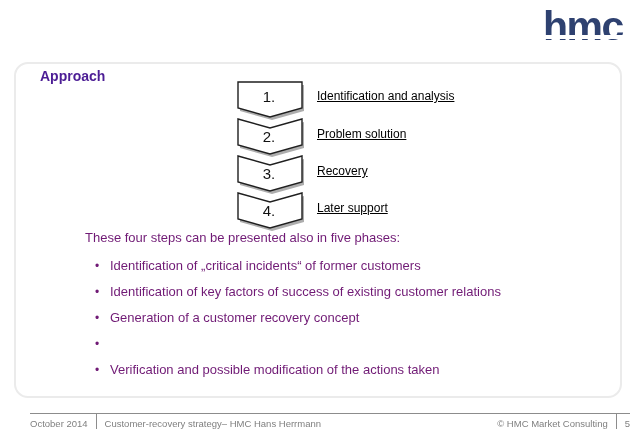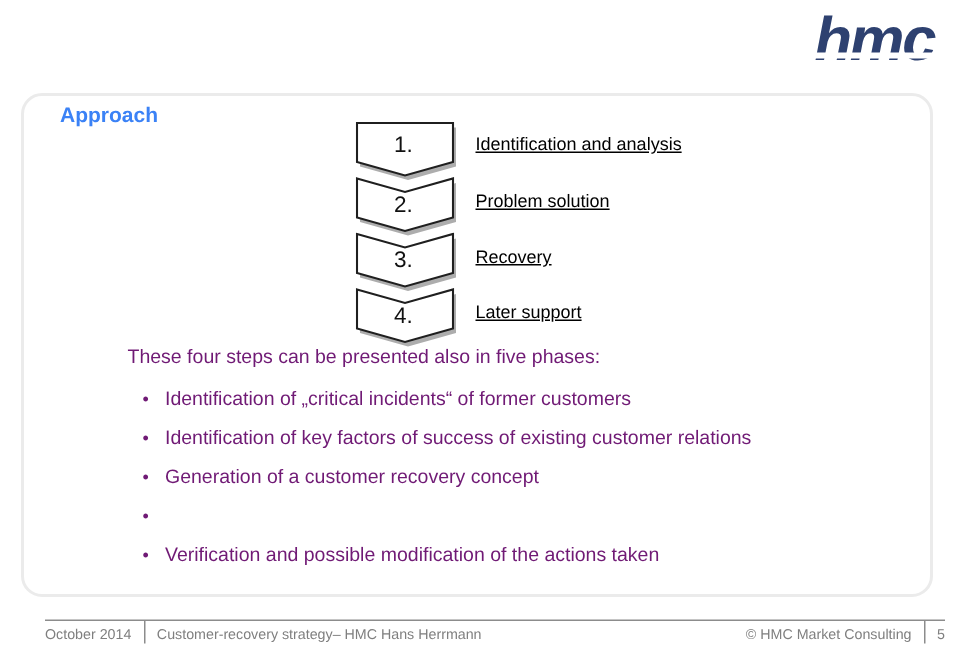--- a/index.html
+++ b/index.html
@@ -9,31 +9,30 @@
   }
   
   .slide-title{
     position:absolute;left:24px;top:22px;margin:0;
     font-size:15px;font-weight:bold;color:#595959;letter-spacing:.2px;
   }
   .logo{position:absolute;left:543px;top:8px;width:86px;height:38px;}
   .logo-text{
     font-size:41px;line-height:36px;font-weight:bold;color:#2e4170;
     letter-spacing:-1.5px;
-    font-style:italic;
   }
   .logo-gap{position:absolute;left:-3px;right:-3px;top:27px;height:3.5px;background:#fff;}
   
   .panel{
     position:absolute;left:14px;top:62px;width:608px;height:336px;
     border:2px solid #ebebeb;border-radius:14px;box-sizing:border-box;background:#fff;
   }
   .panel-heading{
     position:absolute;left:24px;top:4px;margin:0;
-    font-size:14px;font-weight:bold;color:#3b82f6;
+    font-size:14px;font-weight:bold;color:#4c1d95;
   }
   
   .diagram{position:absolute;left:221px;top:17px;width:320px;height:150px;}
   .step{position:absolute;left:0;width:70px;height:42px;}
   .step svg{display:block;}
   .step-num{
     position:absolute;left:0;width:64px;text-align:center;
     font-size:15px;color:#111;
   }
   .step-label{

